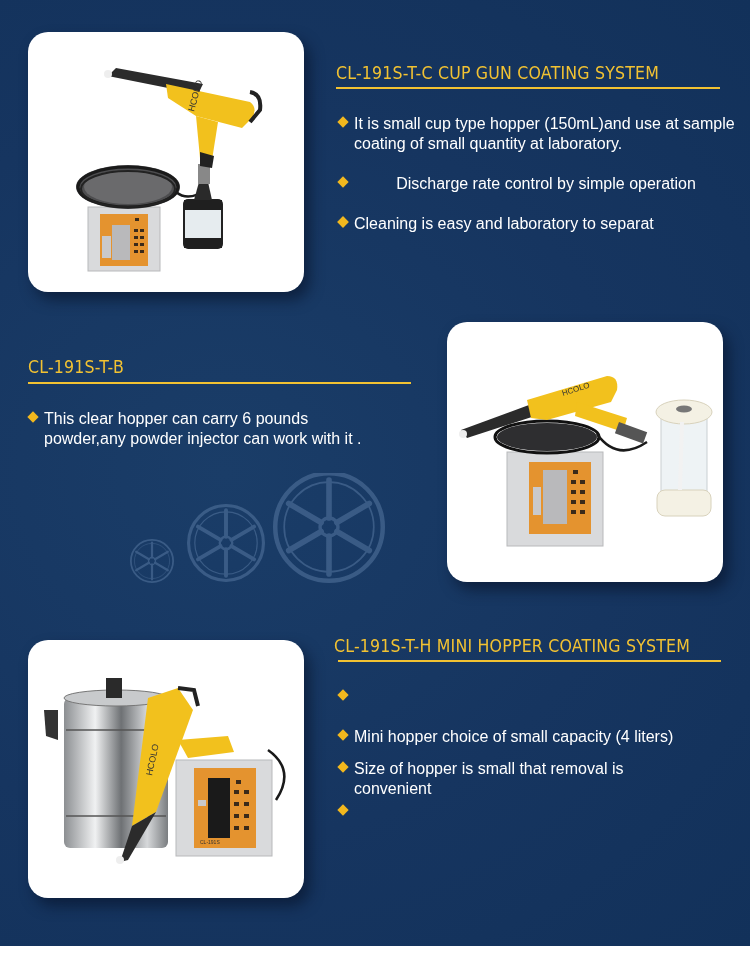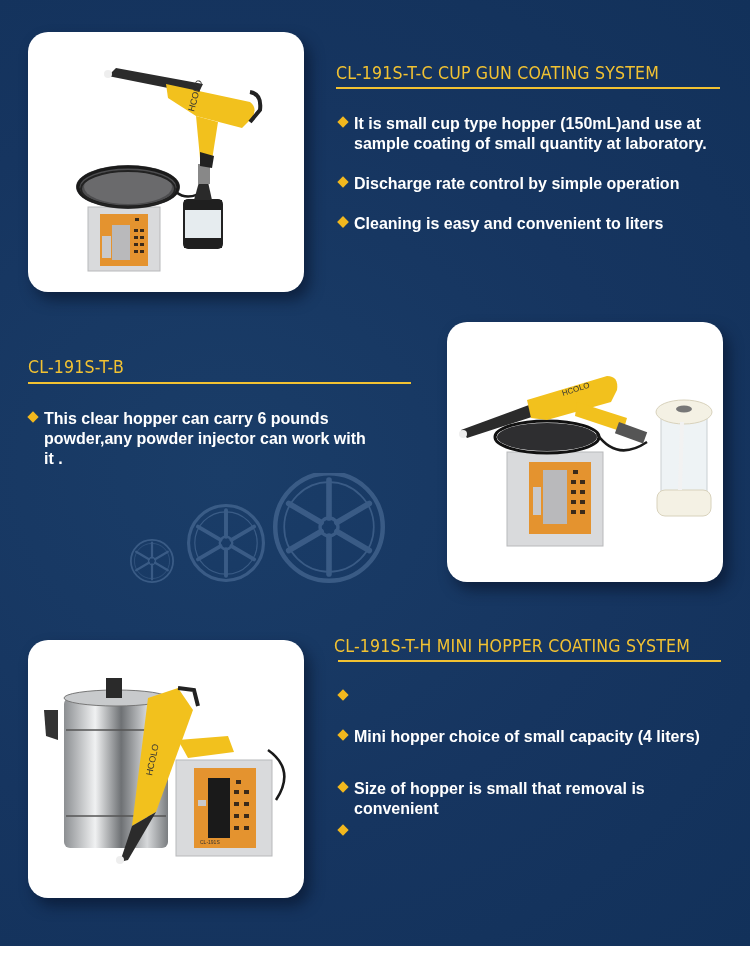--- a/index.html
+++ b/index.html
@@ -21,21 +21,20 @@
     position: absolute; color: #f2c232;
     font-family: "DejaVu Sans", sans-serif; font-weight: normal;
     font-size: 17px; letter-spacing: 0.2px; white-space: nowrap;
     transform: scaleX(0.93); transform-origin: left center;
   }
   .rule { position: absolute; height: 2px; background: #f2c232; }
   .bullets { position: absolute; list-style: none; }
   .bullets li {
     position: relative; color: #ffffff; font-size: 16px; line-height: 20px;
     padding-left: 16px;
-    font-weight: bold;
   }
   .bullets li .dia {
     position: absolute; left: 1px; top: 4px; width: 8px; height: 8px;
     background: #f2b81e; transform: rotate(45deg);
   }
   .wheels { position: absolute; left: 128px; top: 473px; width: 260px; height: 115px; opacity: 0.28; }
 </style>
 </head>
 <body>
 
@@ -101,23 +100,23 @@
       <path d="M172 120 L186 124 L184 136 L172 134 Z" fill="#222"></path>
       <text x="166" y="80" font-size="9" fill="#333" transform="rotate(-75 166 80)">HCOLO</text>
     </svg>
   </div>
 
   <div class="title" style="left:336px;top:63px;">CL-191S-T-C CUP GUN COATING SYSTEM</div>
   <div class="rule" style="left:336px;top:87px;width:384px;"></div>
 
   <ul class="bullets" style="left:338px;top:114px;width:400px;">
     <li style="margin-bottom:20px;"><span class="dia"></span><span>It is small cup type hopper (150mL)and use at sample coating of small quantity at laboratory.</span></li>
-    <li style="margin-bottom:20px;"><span class="dia"></span><span>Discharge rate control by simple operation</span></li>
+    <li style="margin-bottom:20px;text-align:center;"><span class="dia"></span><span>Discharge rate control by simple operation</span></li>
     <li style="margin-bottom:16px;"><span class="dia"></span></li>
-    <li><span class="dia"></span><span>Cleaning is easy and convenient to liters</span></li>
+    <li><span class="dia"></span><span>Cleaning is easy and laboratory to separat</span></li>
   </ul>
 
   <div class="title" style="left:28px;top:357px;">CL-191S-T-B</div>
   <div class="rule" style="left:28px;top:382px;width:383px;"></div>
 
   <ul class="bullets" style="left:28px;top:409px;width:340px;">
     <li><span class="dia"></span><span>This clear hopper can carry 6 pounds powder,any powder injector can work with it .</span></li>
   </ul>
 
   <div class="card" style="left:447px;top:322px;width:276px;height:260px;">
@@ -202,18 +201,18 @@
       <text x="172" y="204" font-size="5" fill="#333">CL-191S</text>
       <path d="M240 110 Q268 130 248 160" stroke="#1a1a1a" stroke-width="2.5" fill="none"></path>
     </svg>
   </div>
 
   <div class="title" style="left:334px;top:636px;">CL-191S-T-H MINI HOPPER COATING SYSTEM</div>
   <div class="rule" style="left:338px;top:660px;width:383px;"></div>
 
   <ul class="bullets" style="left:338px;top:687px;width:404px;">
     <li style="margin-bottom:40px;"><span class="dia"></span></li>
-    <li style="margin-bottom:32px;"><span class="dia"></span><span>Mini hopper choice of small capacity (4 liters)</span></li>
+    <li style="margin-bottom:12px;"><span class="dia"></span><span>Mini hopper choice of small capacity (4 liters)</span></li>
     <li style="margin-bottom:3px;width:330px;"><span class="dia"></span><span>Size of hopper is small that removal is convenient</span></li>
     <li><span class="dia"></span></li>
   </ul>
 
 </div>
 
 </body></html>

